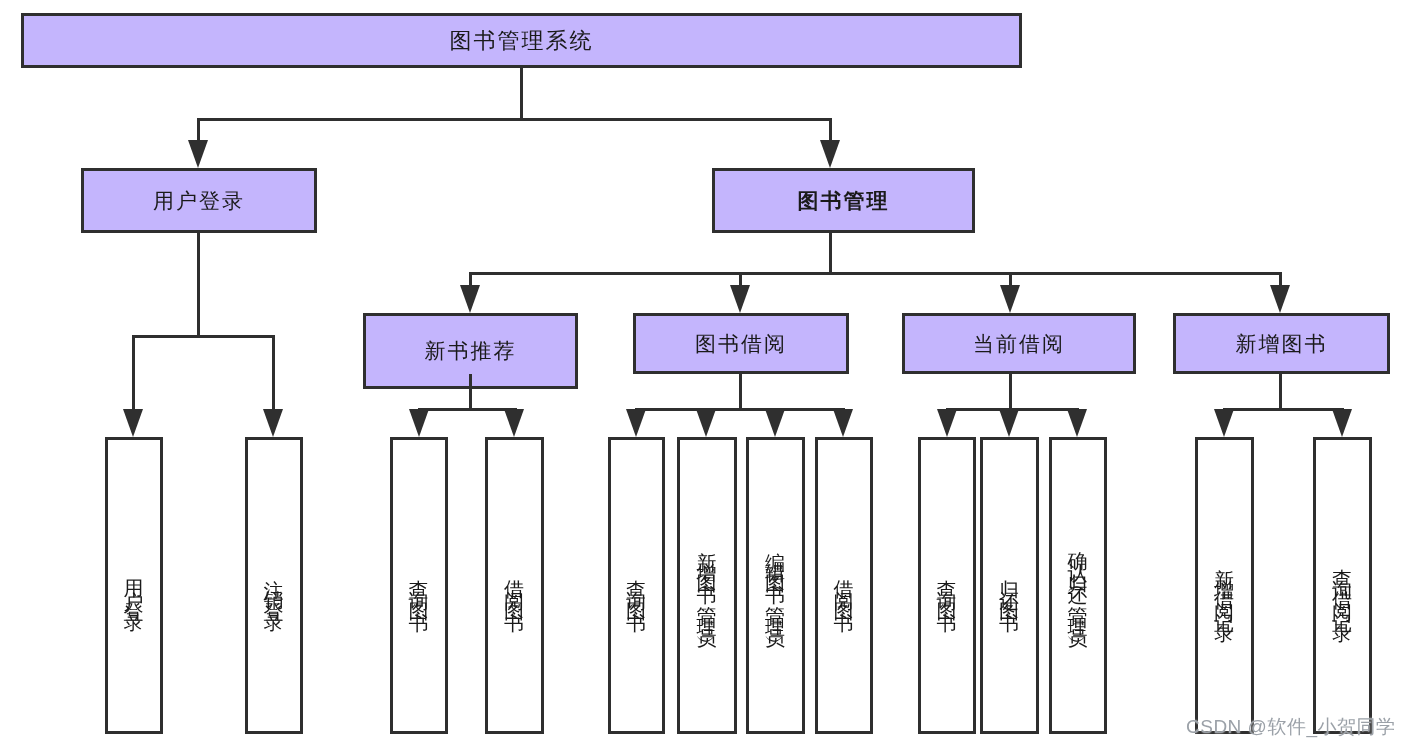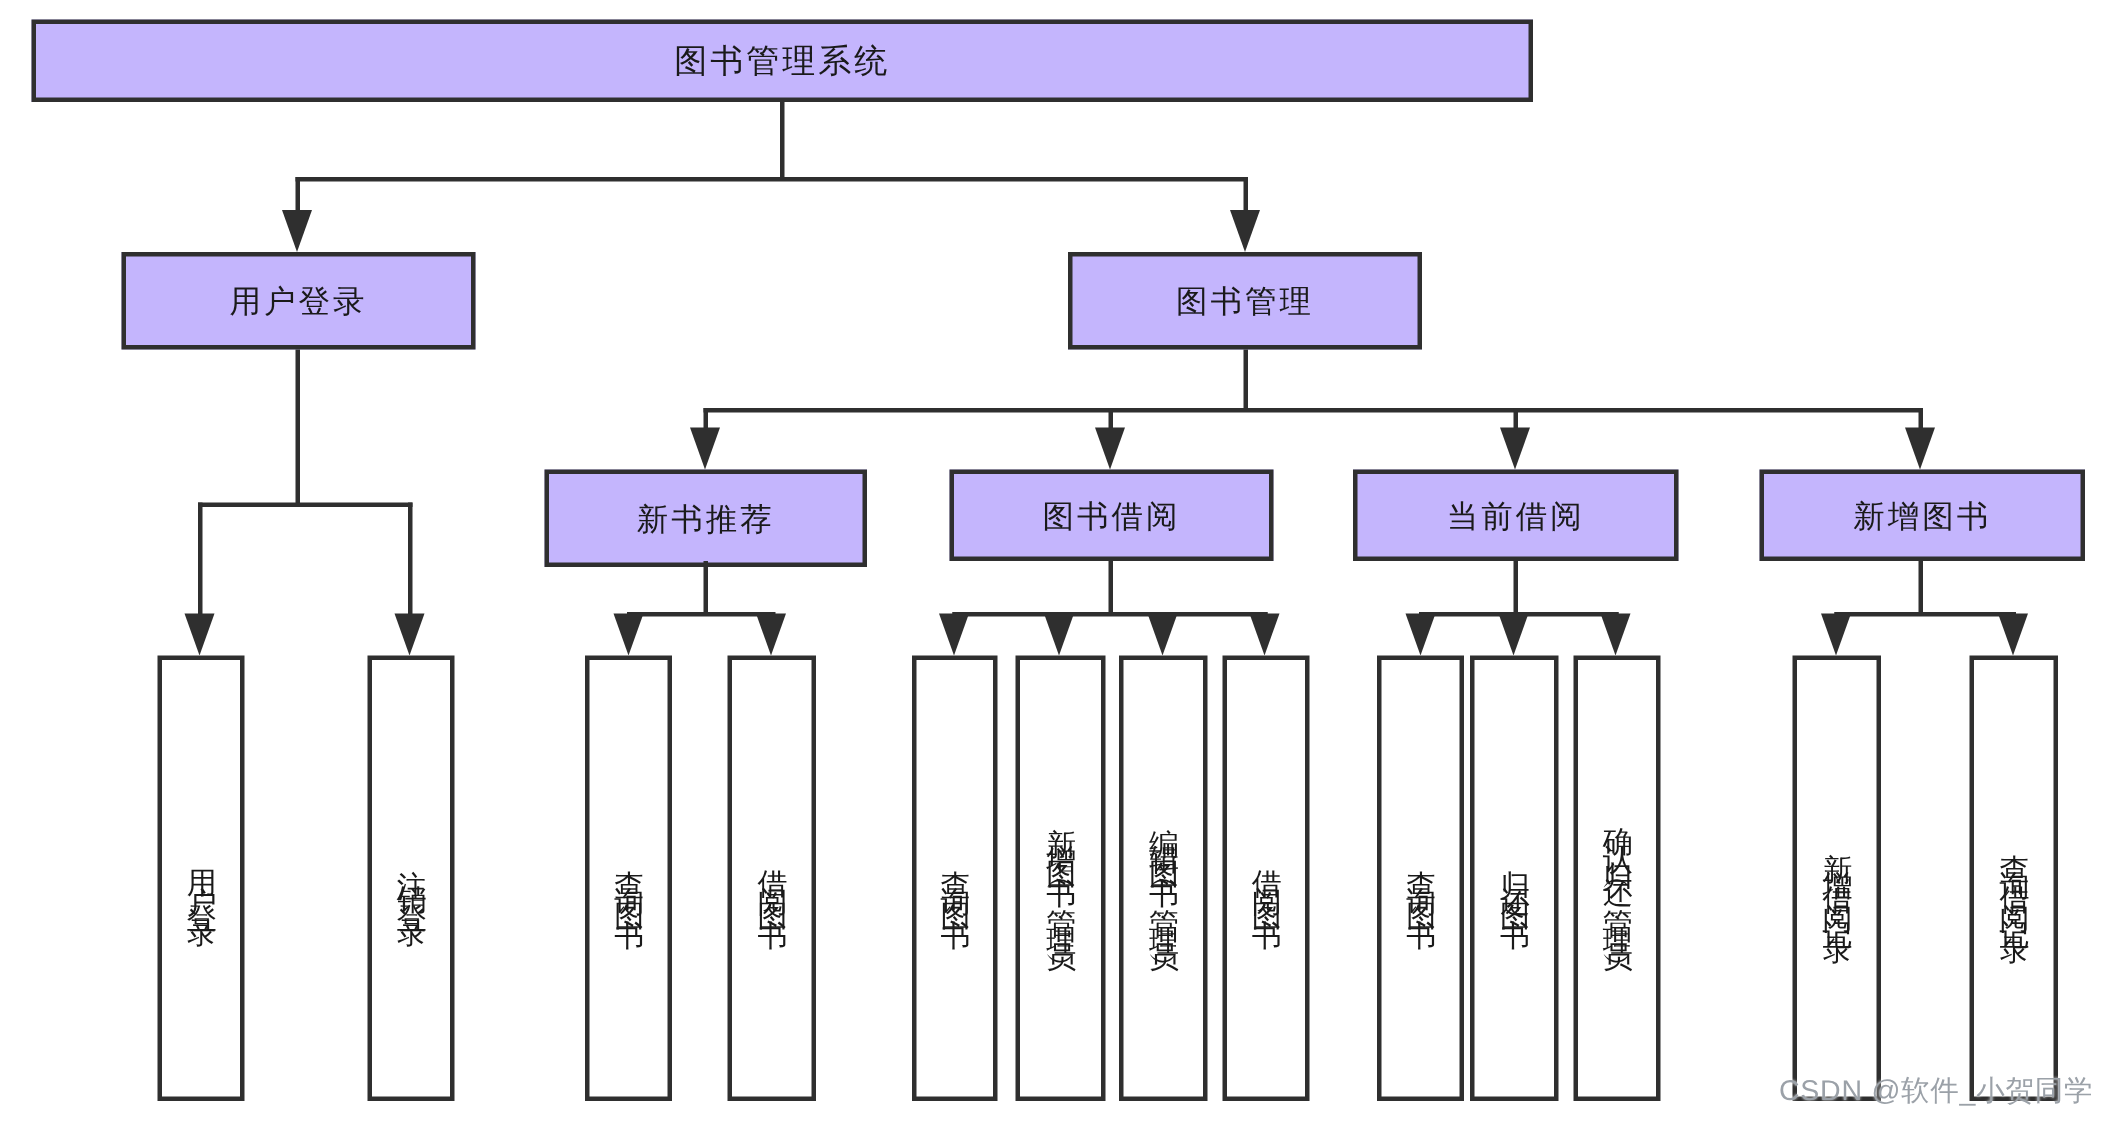--- a/index.html
+++ b/index.html
@@ -78,21 +78,21 @@
   <div class="vline" style="left:520px;top:68px;height:52px;"></div>
   <div class="hline" style="left:197px;top:118px;width:634px;"></div>
   <div class="vline" style="left:197px;top:118px;height:28px;"></div>
   <div class="ahead" style="left:188px;top:140px;"></div>
   <div class="vline" style="left:829px;top:118px;height:28px;"></div>
   <div class="ahead" style="left:820px;top:140px;"></div>
 
   <div class="box" style="left:81px;top:168px;width:236px;height:65px;">
     <span>用户登录</span>
   </div>
-  <div class="box" style="left:712px;top:168px;width:236px;height:65px;">
+  <div class="box" style="left:712px;top:168px;width:263px;height:65px;font-weight:bold;">
     <span>图书管理</span>
   </div>
 
   <div class="vline" style="left:197px;top:233px;height:105px;"></div>
   <div class="hline" style="left:132px;top:335px;width:143px;"></div>
   <div class="vline" style="left:132px;top:335px;height:78px;"></div>
   <div class="ahead" style="left:123px;top:409px;"></div>
   <div class="vline" style="left:272px;top:335px;height:78px;"></div>
   <div class="ahead" style="left:263px;top:409px;"></div>
 
@@ -100,27 +100,27 @@
   <div class="hline" style="left:469px;top:272px;width:813px;"></div>
   <div class="vline" style="left:469px;top:272px;height:18px;"></div>
   <div class="ahead" style="left:460px;top:285px;"></div>
   <div class="vline" style="left:739px;top:272px;height:18px;"></div>
   <div class="ahead" style="left:730px;top:285px;"></div>
   <div class="vline" style="left:1009px;top:272px;height:18px;"></div>
   <div class="ahead" style="left:1000px;top:285px;"></div>
   <div class="vline" style="left:1279px;top:272px;height:18px;"></div>
   <div class="ahead" style="left:1270px;top:285px;"></div>
 
-  <div class="box" style="left:363px;top:313px;width:215px;height:65px;">
+  <div class="box" style="left:363px;top:313px;width:215px;height:76px;">
     <span>新书推荐</span>
   </div>
   <div class="box" style="left:633px;top:313px;width:216px;height:61px;">
     <span>图书借阅</span>
   </div>
-  <div class="box" style="left:902px;top:313px;width:217px;height:61px;">
+  <div class="box" style="left:902px;top:313px;width:234px;height:61px;">
     <span>当前借阅</span>
   </div>
   <div class="box" style="left:1173px;top:313px;width:217px;height:61px;">
     <span>新增图书</span>
   </div>
 
   <div class="vline" style="left:469px;top:374px;height:36px;"></div>
   <div class="hline" style="left:418px;top:408px;width:99px;"></div>
   <div class="vline" style="left:418px;top:408px;height:10px;"></div>
   <div class="ahead" style="left:409px;top:409px;"></div>

